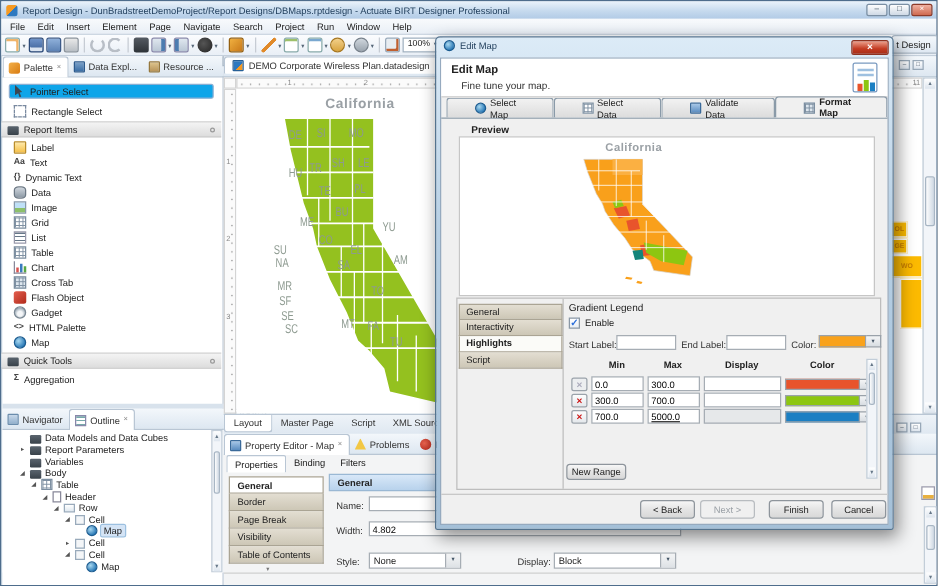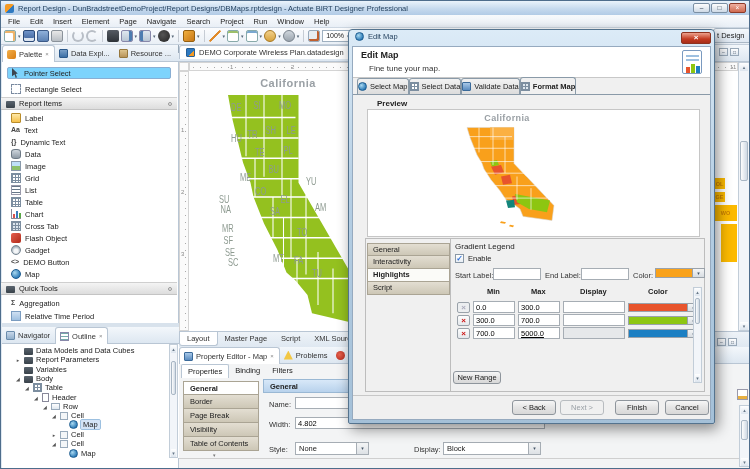--- a/index.html
+++ b/index.html
@@ -74,21 +74,21 @@
   .ic-flash{background:linear-gradient(135deg,#e45f4f,#b02a1a);border-radius:2px}
   .ic-gadget{background:radial-gradient(circle at 50% 62%,#f4f6f8 30%,#9aa8b4 72%);border:1px solid #7a8894;border-radius:50%}
   .ic-globe{background:radial-gradient(circle at 35% 35%,#a8d8f0,#2e7cb8 72%);border-radius:50%;border:1px solid #1c5c90}
   .ic-rtp{background:linear-gradient(#cfe0f2,#9fc0e0);border:1px solid #7a9cc0}
   .ic-folder{width:9px;height:7px;background:linear-gradient(#5a646e,#39424a);border-radius:1px;margin-top:1px}
   .ic-doc{width:7px;height:9px;background:#fff;border:1px solid #889}
   .ic-cellic{width:8px;height:8px;background:#f4f6f8;border:1px solid #9ab}
   .ic-rowic{width:9px;height:7px;background:linear-gradient(#fff,#dfe8f0);border:1px solid #9ab}
   
   .pitem{position:absolute;left:6px;width:164px;height:12px;display:flex;align-items:center;gap:4px;font-size:7.5px;padding-left:4px}
-  .pitem.selected{background:#7dd3fc;border:1px solid #89aed3;border-radius:2px}
+  .pitem.selected{background:#0ea5e9;border:1px solid #89aed3;border-radius:2px}
   .sect{position:absolute;left:0;width:176px;height:13px;background:linear-gradient(#f4f4f4,#dddddd);
         border-top:1px solid #cfcfcf;border-bottom:1px solid #c4c4c4;display:flex;align-items:center;gap:4px;padding:0 5px;font-size:7.5px}
   .sect .dot{margin-left:auto;width:4px;height:4px;border:1px solid #999;border-radius:50%}
   
   .trow{position:absolute;height:9px;display:flex;align-items:center;gap:3px;font-size:7.5px;white-space:nowrap}
   .trow .arrow{width:6px;font-size:5px;color:#555;text-align:center;flex:none}
   .tsel{background:#d4e4f6;outline:1px solid #9cc0e0;border-radius:1px;padding:0 2px}
   
   .ruler{background:#fbfbfb;border:1px solid #d4d4d4;color:#888;font-size:6px}
   .hticks{position:absolute;left:0;right:0;bottom:1px;height:3px;background-image:radial-gradient(circle,#aaa 0.6px,transparent 0.9px);background-size:7px 3px}
@@ -115,21 +115,21 @@
           background:linear-gradient(#dcebf7,#b6cfe4 40%,#a4c0d8);border:1px solid #54738e;
           box-shadow:3px 5px 14px rgba(0,0,0,.45)}
   .dlg-title{position:absolute;left:6px;top:2px;display:flex;align-items:center;gap:4px;font-size:7.5px;color:#1e3c5a}
   .dlg-close{position:absolute;right:3px;top:2px;width:30px;height:12px;border:1px solid #8d3220;border-radius:2px;
              background:linear-gradient(#eda28e,#c33b22 60%,#a82e18);color:#fff;font-size:8px;line-height:10px;text-align:center;font-weight:bold}
   .dlg-body{position:absolute;left:3px;right:3px;top:16px;bottom:3px;background:#f0f0f0;border:1px solid #96aabf}
   .dlg-header{position:absolute;left:0;right:0;top:0;height:31px;background:#fff;border-bottom:1px solid #c8c8c8}
   .doc-icon{position:absolute;width:20px;height:24px;background:#fff;border:1px solid #7a9ac0;border-radius:2px;
             background-image:linear-gradient(#9ec0e0,#9ec0e0),linear-gradient(#9ec0e0,#9ec0e0),linear-gradient(#e8542c,#e8542c),linear-gradient(#8dc611,#8dc611),linear-gradient(#1b7fc3,#1b7fc3);
             background-position:3px 4px,3px 8px,3px 100%,8px 100%,13px 100%;background-size:13px 2px,13px 2px,4px 6px,4px 9px,4px 7px;background-repeat:no-repeat}
-  .wtab{display:flex;align-items:center;gap:3px;padding:2px 0;font-size:7.5px;border:1px solid #8a9aa8;border-bottom:none;
+  .wtab{display:flex;align-items:center;gap:3px;padding:2px 22px;font-size:7.5px;border:1px solid #8a9aa8;border-bottom:none;
         background:linear-gradient(#f2f2f2,#dcdcdc);border-radius:3px 3px 0 0;height:16px}
   .wtab.active{background:#f0f0f0;height:17px;font-weight:bold}
   .navitem{position:absolute;left:14px;width:83px;height:13px;line-height:12px;padding-left:5px;font-size:7.5px;
            background:linear-gradient(#e3ded2,#cdc7b6);border:1px solid #aaa494;border-top:none}
   .navitem.first{border-top:1px solid #aaa494}
   .navitem.active{background:#fbfbf8;font-weight:bold}
   .checkbox{width:9px;height:9px;border:1px solid #8a98a6;background:linear-gradient(#fff,#e8eef4);font-size:8px;line-height:8px;
             color:#2a6dd9;text-align:center;font-weight:bold}
   .swatch{border:1px solid #9aa2aa;height:10px}
   .caretbtn{border:1px solid #9aa2aa;border-left:none;width:12px;height:10px;background:linear-gradient(#f4f5f6,#d8dde2);
@@ -298,39 +298,35 @@
   <div class="pitem" style="top:243px">
       <span class="ic ic-gadget"></span>
       <span>Gadget</span>
     </div>
   <div class="pitem" style="top:231px">
       <span class="ic ic-flash"></span>
       <span>Flash Object</span>
     </div>
   <div class="pitem" style="top:255px">
       <span class="glyph-ic">&lt;&gt;</span>
-      <span>DEMO Button</span>
+      <span>HTML Palette</span>
     </div>
   <div class="pitem" style="top:267px">
       <span class="ic ic-globe"></span>
       <span>Map</span>
     </div>
 
   <div class="sect" style="top:281px">
     <span class="ic-folder"></span>
     <span>Quick Tools</span>
     <span class="dot"></span>
   </div>
   <div class="pitem" style="top:296px">
       <span class="glyph-ic">Σ</span>
       <span>Aggregation</span>
-    </div>
-  <div class="pitem" style="top:309px">
-      <span class="ic ic-rtp"></span>
-      <span>Relative Time Period</span>
     </div>
 
   <div class="a" style="left:1px;top:322px;width:177px;height:4px;background:#d8e2ec"></div>
 
   <div class="a panel-tabs" style="left:1px;top:326px;width:213px;height:17px">
     <span class="ptab">
       <span class="ic9 ic-nav"></span>
       <span>Navigator</span>
     </span>
     <span class="ptab active">

